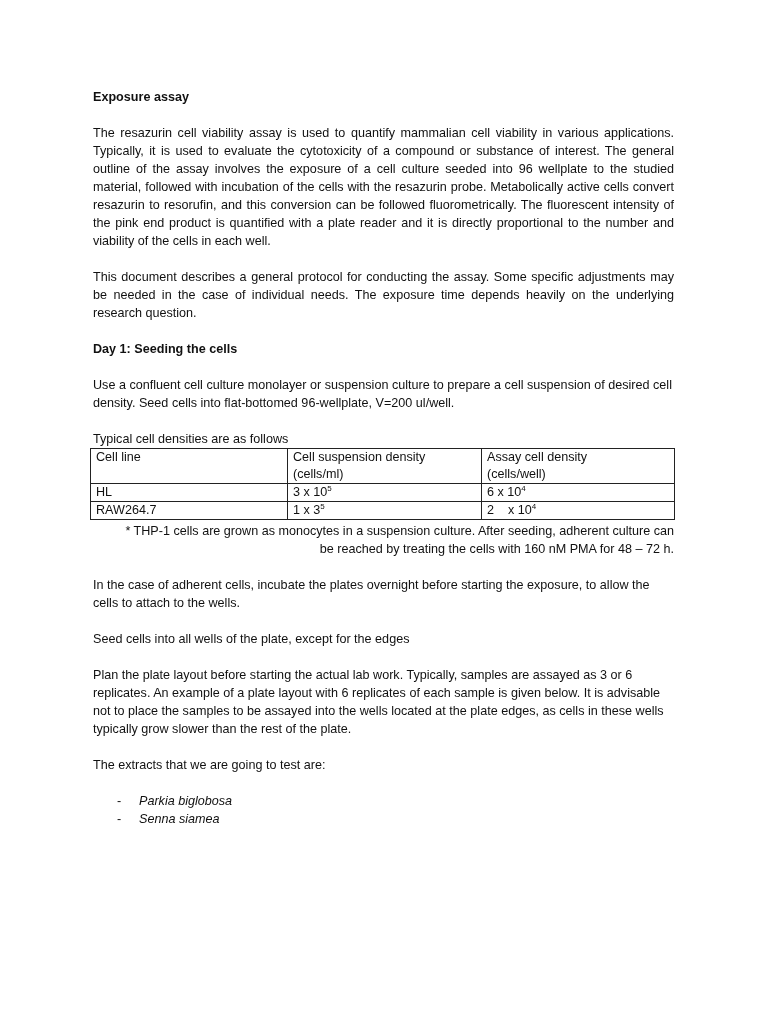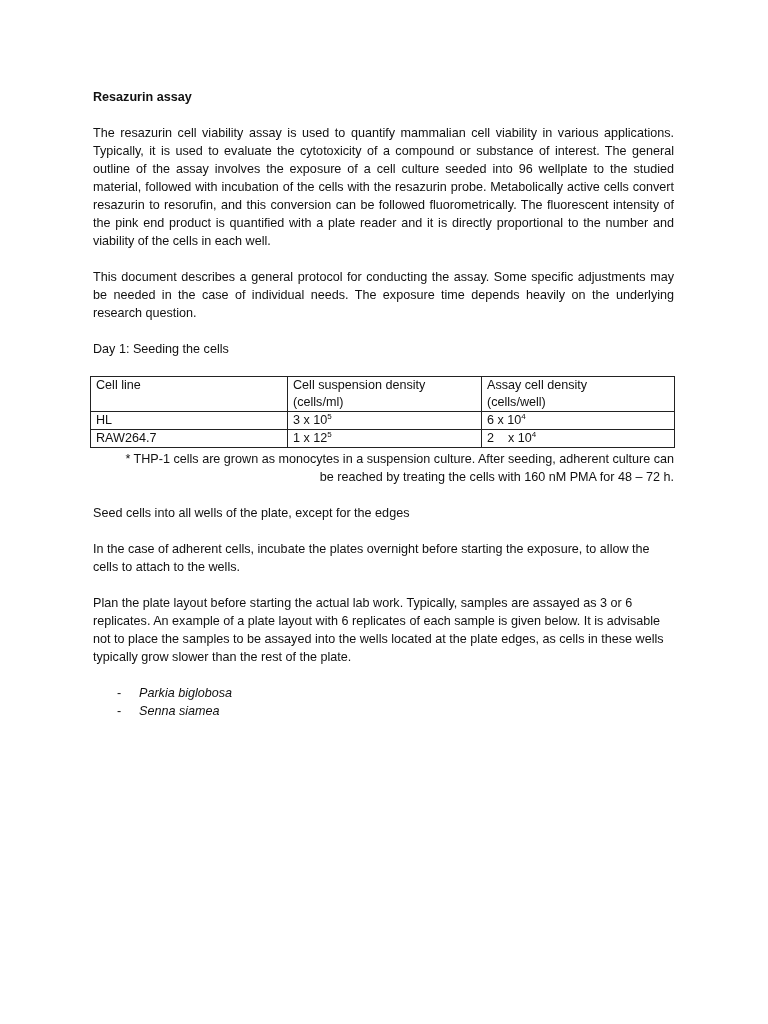--- a/index.html
+++ b/index.html
@@ -3,46 +3,48 @@
 <meta charset="utf-8">
 <style>
   html, body { margin: 0; padding: 0; background: #ffffff; }
   body { width: 768px; height: 1024px; position: relative; overflow: hidden;
          font-family: "Liberation Sans", sans-serif; color: #111111; }
   .page { position: absolute; left: 93px; top: 88px; width: 581px;
           font-size: 12.6px; line-height: 18px; }
   .title { font-weight: bold; margin: 0 0 18px 0; }
   .para { text-align: justify; margin: 0 0 18px 0; }
   .para.left { text-align: left; }
-  .heading { font-weight: normal; margin: 0 0 18px 0; }
+  .heading { font-weight: bold; margin: 0 0 18px 0; }
   .caption { margin: 0; }
   table.dens { border-collapse: collapse; width: 584px; margin-left: -3px; table-layout: fixed; padding-left: 8px; }
   table.dens td { border: 1px solid #222; padding: 0 0 0 5px; vertical-align: top;
                   font-size: 12.6px; line-height: 17px; }
   table.dens col.c1 { width: 197px; }
   table.dens col.c2 { width: 194px; }
   table.dens col.c3 { width: 193px; }
   sup { font-size: 8px; line-height: 0; vertical-align: 5px; }
   .footnote { margin: 2px 0 18px 23px; text-align: right; }
   .bullets { list-style: none; margin: 0; padding: 0; }
   .bullets li { position: relative; padding-left: 46px; }
   .bullets .dash { position: absolute; left: 24px; }
   .bullets .item { font-style: italic; }
 </style>
 </head>
 <body>
 
 <div class="page">
-  <p class="title">Resazurin assay</p>
+  <p class="title">Exposure assay</p>
 
   <p class="para">The resazurin cell viability assay is used to quantify mammalian cell viability in various applications. Typically, it is used to evaluate the cytotoxicity of a compound or substance of interest. The general outline of the assay involves the exposure of a cell culture seeded into 96 wellplate to the studied material, followed with incubation of the cells with the resazurin probe. Metabolically active cells convert resazurin to resorufin, and this conversion can be followed fluorometrically. The fluorescent intensity of the pink end product is quantified with a plate reader and it is directly proportional to the number and viability of the cells in each well.</p>
   <p class="para">This document describes a general protocol for conducting the assay. Some specific adjustments may be needed in the case of individual needs. The exposure time depends heavily on the underlying research question.</p>
 
   <p class="heading">Day 1: Seeding the cells</p>
+  <p class="para left">Use a confluent cell culture monolayer or suspension culture to prepare a cell suspension of desired cell density. Seed cells into flat-bottomed 96-wellplate, V=200 ul/well.</p>
 
+  <p class="caption">Typical cell densities are as follows</p>
   <table class="dens">
     <colgroup>
         <col class="c1">
         <col class="c2">
         <col class="c3">
       </colgroup>
     <tbody>
         <tr>
       <td>
         <span>Cell line</span><br><span></span>&nbsp;
@@ -54,31 +56,32 @@
         <span>Assay cell density</span><br><span>(cells/well)</span>
       </td>
     </tr>
     <tr>
       <td>HL</td>
       <td><span>3 x 10</span><sup>5</sup></td>
       <td><span>6 x 10</span><sup>4</sup></td>
     </tr>
     <tr>
       <td>RAW264.7</td>
-      <td><span>1 x 12</span><sup>5</sup></td>
+      <td><span>1 x 3</span><sup>5</sup></td>
       <td style="white-space:pre;margin-left:28px;"><span>2    x 10</span><sup>4</sup></td>
     </tr>
   </tbody>
     </table>
   <p class="footnote">*  THP-1 cells are grown as monocytes in a suspension culture. After seeding, adherent culture can be reached by treating the cells with 160 nM PMA for 48 – 72 h.</p>
 
+  <p class="para left">In the case of adherent cells, incubate the plates overnight before starting the exposure, to allow the cells to attach to the wells.</p>
   <p class="para left">Seed cells into all wells of the plate, except for the edges</p>
-  <p class="para left">In the case of adherent cells, incubate the plates overnight before starting the exposure, to allow the cells to attach to the wells.</p>
 
   <p class="para left">Plan the plate layout before starting the actual lab work. Typically, samples are assayed as 3 or 6 replicates. An example of a plate layout with 6 replicates of each sample is given below. It is advisable not to place the samples to be assayed into the wells located at the plate edges, as cells in these wells typically grow slower than the rest of the plate.</p>
+  <p class="para left">The extracts that we are going to test are:</p>
 
   <ul class="bullets">
     <li>
       <span class="dash">-</span>
       <span class="item">Parkia biglobosa</span>
     </li>
     <li>
       <span class="dash">-</span>
       <span class="item">Senna siamea</span>
     </li>

